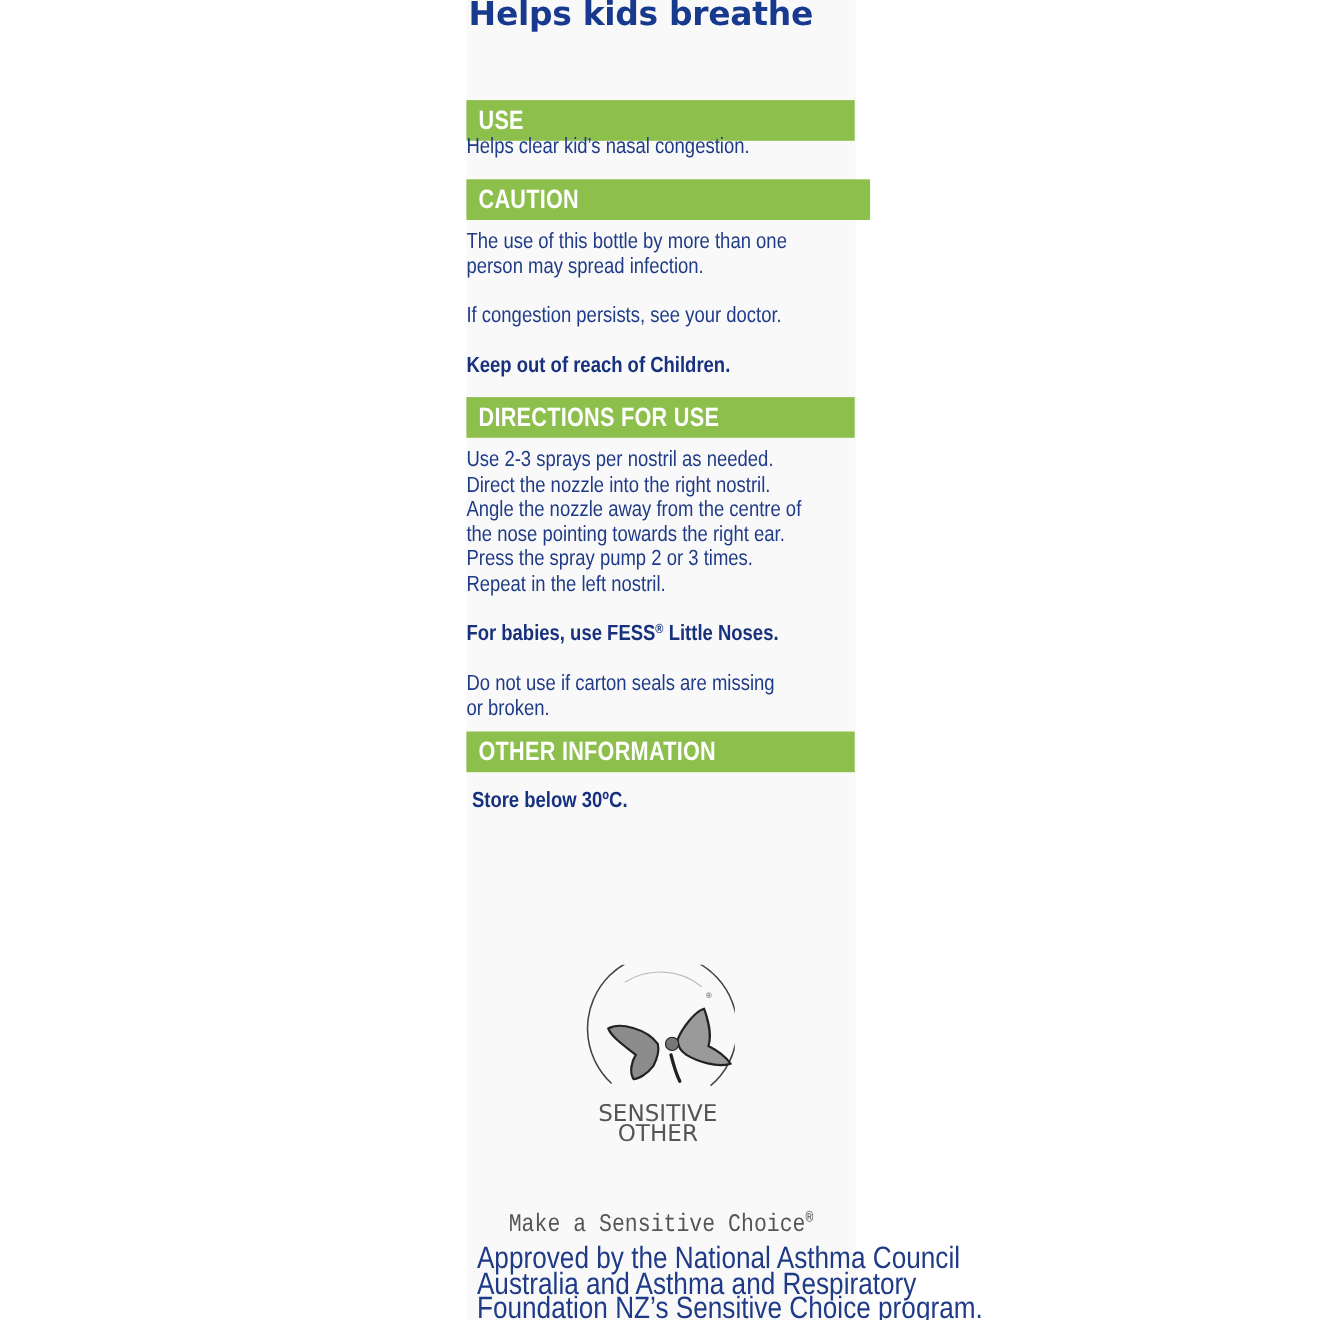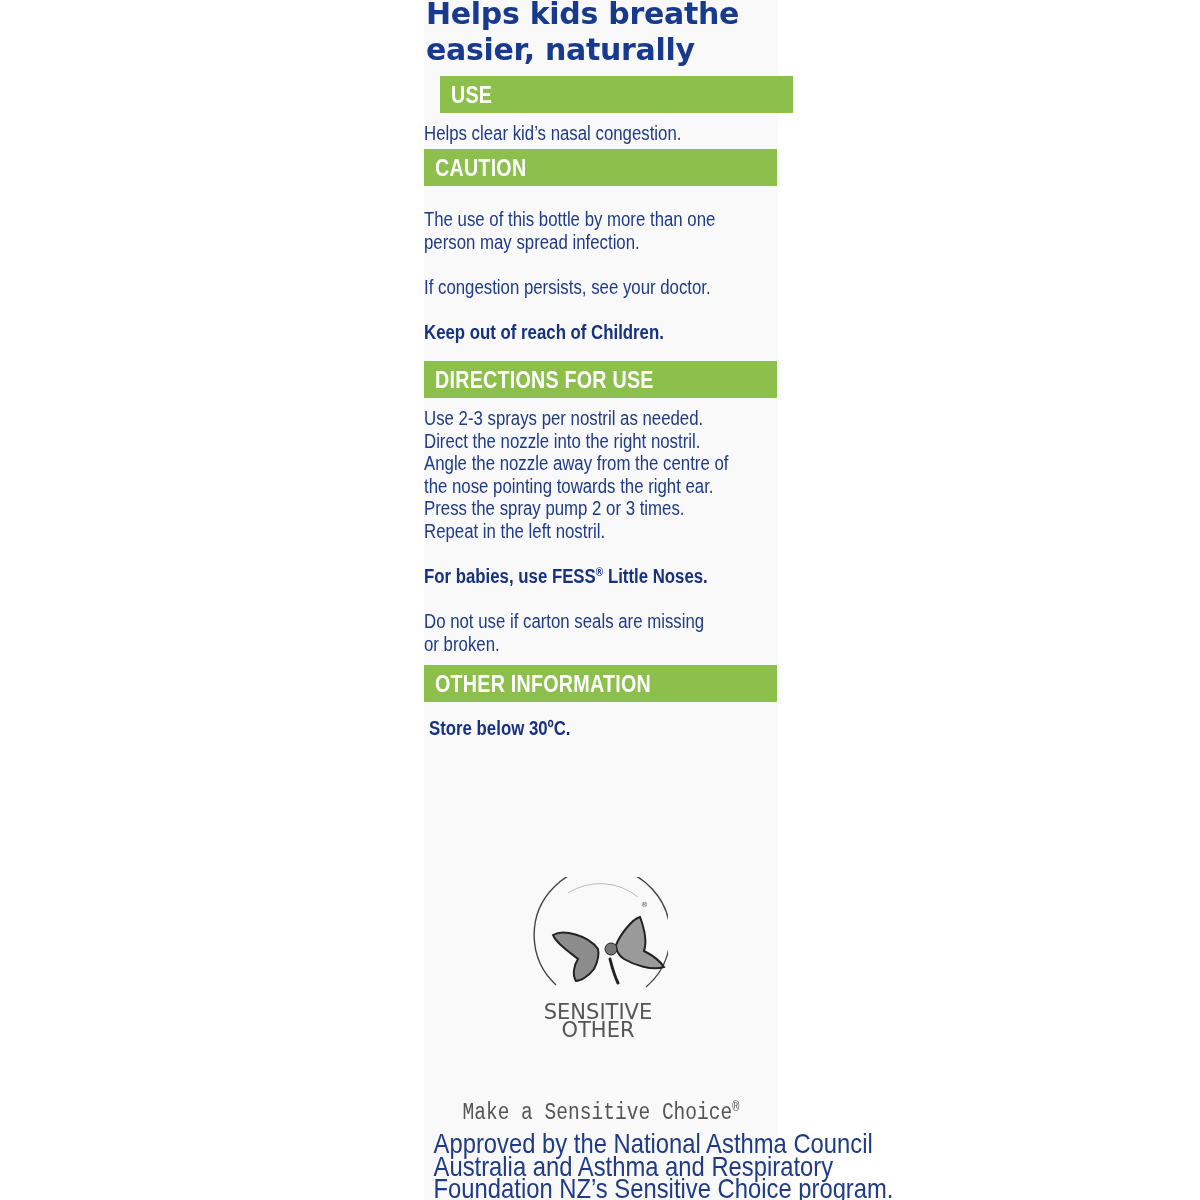--- a/index.html
+++ b/index.html
@@ -51,29 +51,28 @@
     }
     .approval div { display: block; transform: scaleX(0.85); white-space: nowrap; }
   </style>
 </head>
 <body>
 
 <div class="panel"></div>
 
 <div class="headline">
   <div>Helps kids breathe</div>
-  <div>easier, naturally</div>
 </div>
 
-<div class="band" style="top:76px;margin-left:16px;">
+<div class="band" style="top:91px;">
   <span>USE</span>
 </div>
 <div class="txt" style="top:122px;">Helps clear kid’s nasal congestion.</div>
 
-<div class="band" style="top:149px;">
+<div class="band" style="top:163px;padding-left:14px;">
   <span>CAUTION</span>
 </div>
 <div class="txt" style="top:208px;">The use of this bottle by more than one</div>
 <div class="txt" style="top:231px;">person may spread infection.</div>
 <div class="txt" style="top:276px;">If congestion persists, see your doctor.</div>
 <div class="txt bold" style="top:321px;">Keep out of reach of Children.</div>
 
 <div class="band" style="top:361px;">
   <span>DIRECTIONS FOR USE</span>
 </div>

